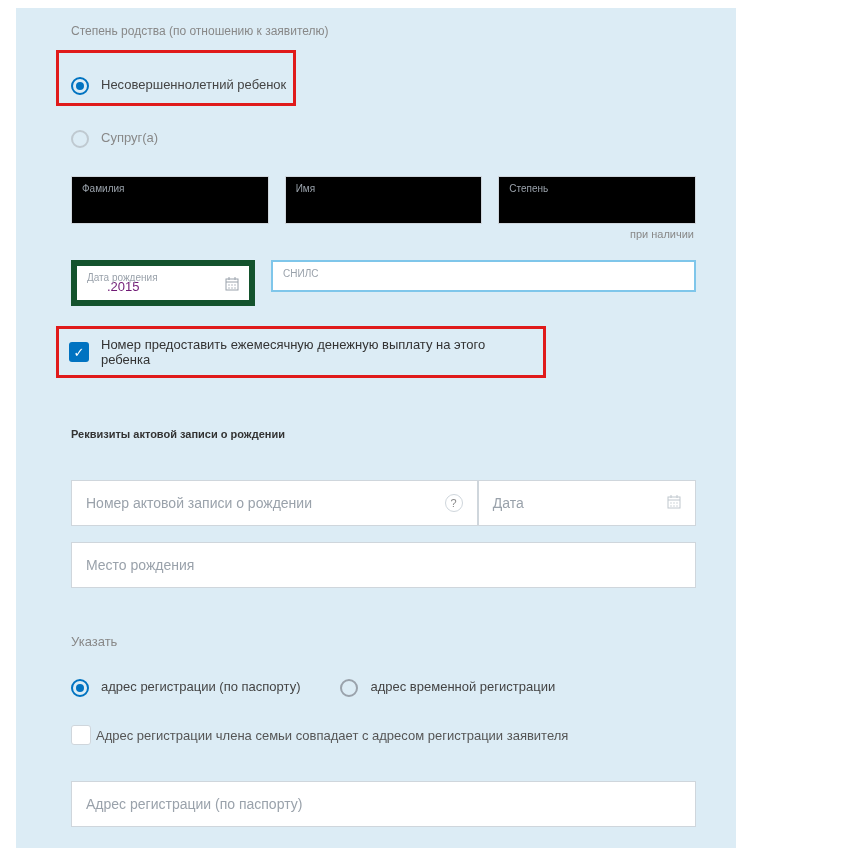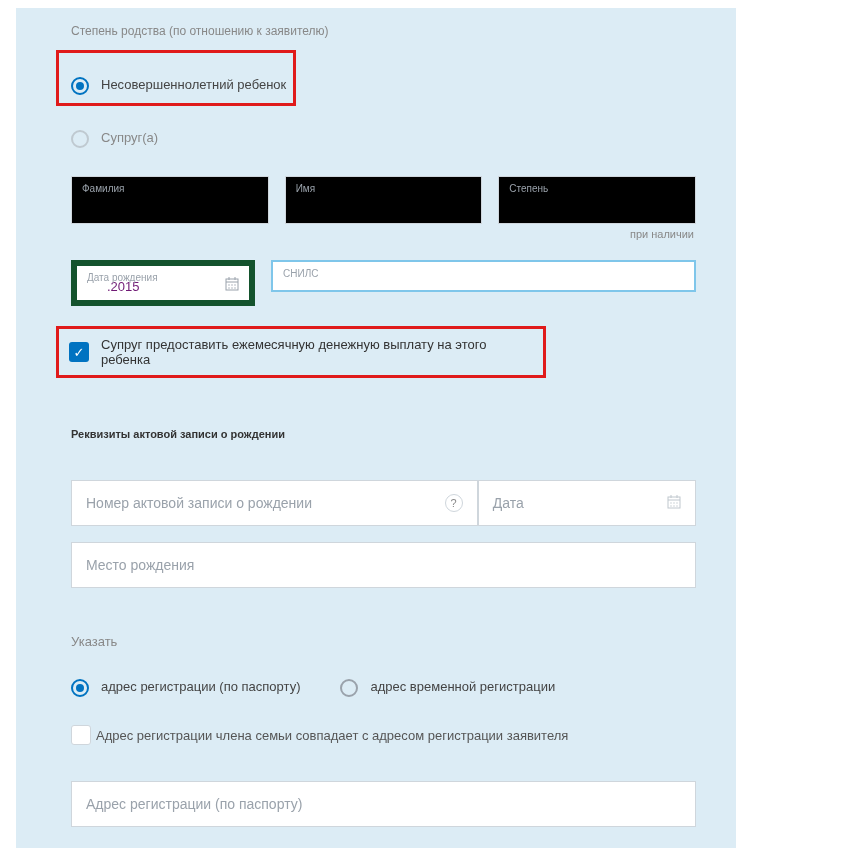--- a/index.html
+++ b/index.html
@@ -272,21 +272,21 @@
     </div>
     <div class="snils-box">
       <span class="field-label">СНИЛС</span>
     </div>
   </div>
 
   <div class="highlight-red wide">
     <div class="checkbox">
       <span class="check-mark">✓</span>
     </div>
-    <span class="checkbox-label">Супруг предоставить ежемесячную денежную выплату на этого ребенка</span>
+    <span class="checkbox-label">Номер предоставить ежемесячную денежную выплату на этого ребенка</span>
   </div>
 
   <div class="section-title">Реквизиты актовой записи о рождении</div>
 
   <div class="row-two">
     <div class="input-wide flex2">
       <span class="placeholder">Номер актовой записи о рождении</span>
       <span class="help-circle">?</span>
     </div>
     <div class="input-wide flex1">

